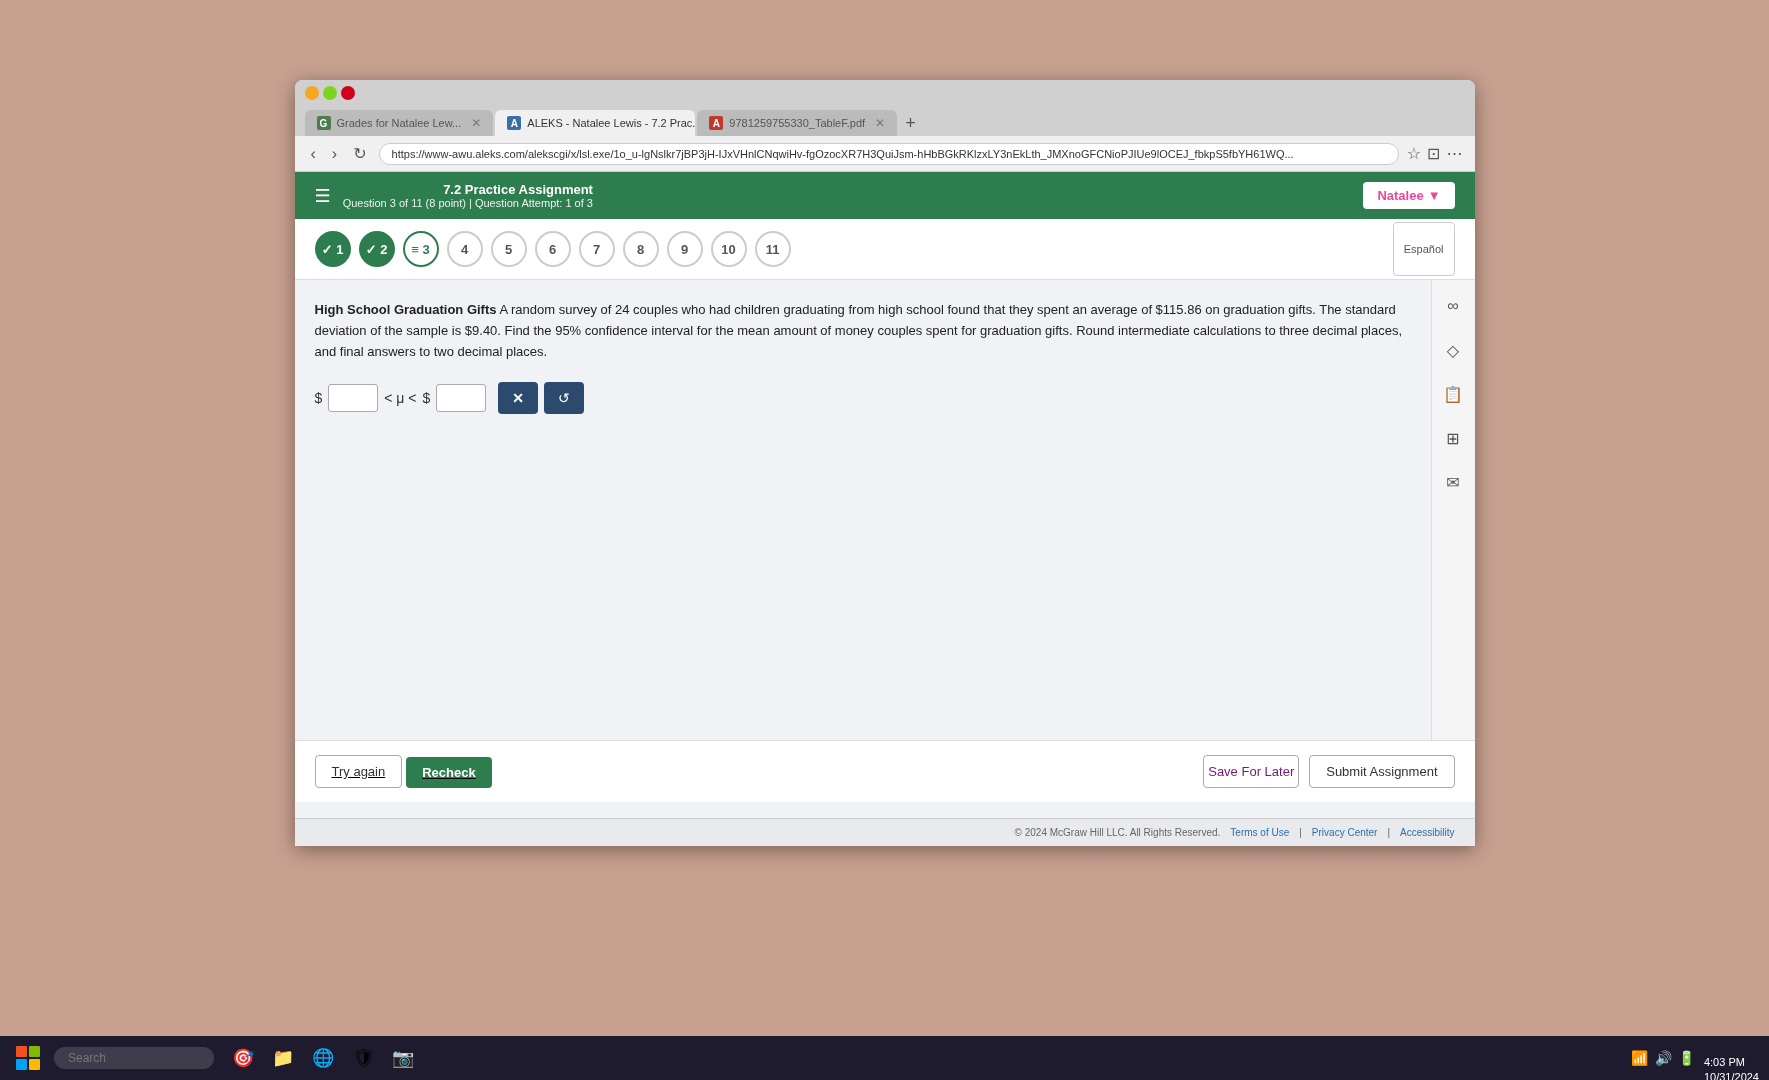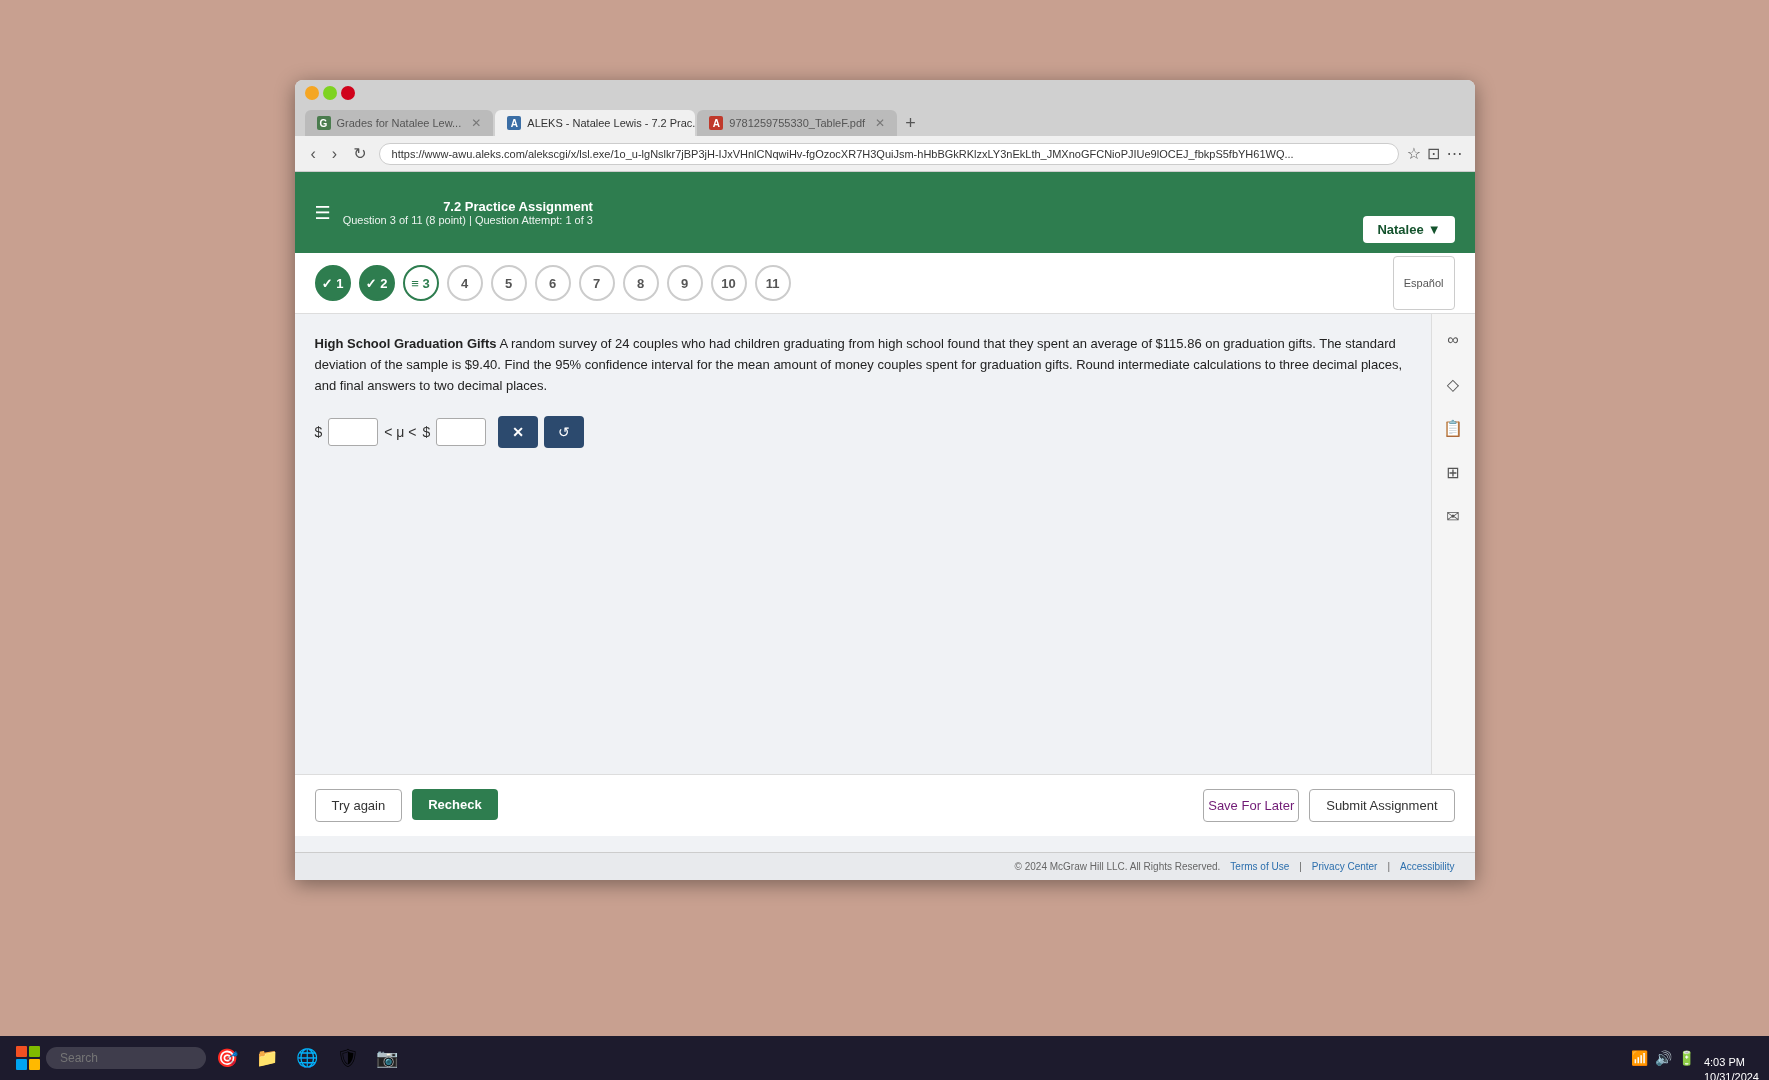--- a/index.html
+++ b/index.html
@@ -195,31 +195,30 @@
     }
 
     .header-right {
       display: flex;
       align-items: center;
       gap: 10px;
     }
 
     .user-btn {
       background: white;
-      color: #14532d;
+      color: #ec4899;
       border: none;
       padding: 6px 14px;
       border-radius: 4px;
       cursor: pointer;
       font-size: 13px;
       font-weight: bold;
       display: flex;
       align-items: center;
       gap: 4px;
-      margin-top: 34px;
     }
 
     
     .question-nav {
       background: white;
       padding: 12px 20px;
       display: flex;
       align-items: center;
       gap: 8px;
       border-bottom: 1px solid #ddd;
@@ -379,22 +378,23 @@
       background: white;
       border-top: 1px solid #ddd;
       padding: 14px 20px;
       display: flex;
       align-items: center;
       justify-content: space-between;
     }
 
     .footer-left {
       display: flex;
-      align-items: flex-start;
-      gap: 10px;
+      align-items: flex-end;
+      gap: 4px;
+      text-decoration: underline;
     }
 
     .try-again-btn {
       background: white;
       border: 1px solid #aaa;
       padding: 8px 16px;
       border-radius: 4px;
       cursor: pointer;
       font-size: 13px;
       color: #333;
@@ -459,20 +459,21 @@
     .taskbar {
       position: fixed;
       bottom: 0;
       left: 0;
       width: 100%;
       height: 44px;
       background: rgba(20,20,40,0.95);
       display: flex;
       align-items: center;
       padding: 0 10px;
+      gap: 8px;
       z-index: 100;
     }
 
     .taskbar-start {
       width: 36px;
       height: 36px;
       display: flex;
       align-items: center;
       justify-content: center;
       cursor: pointer;

